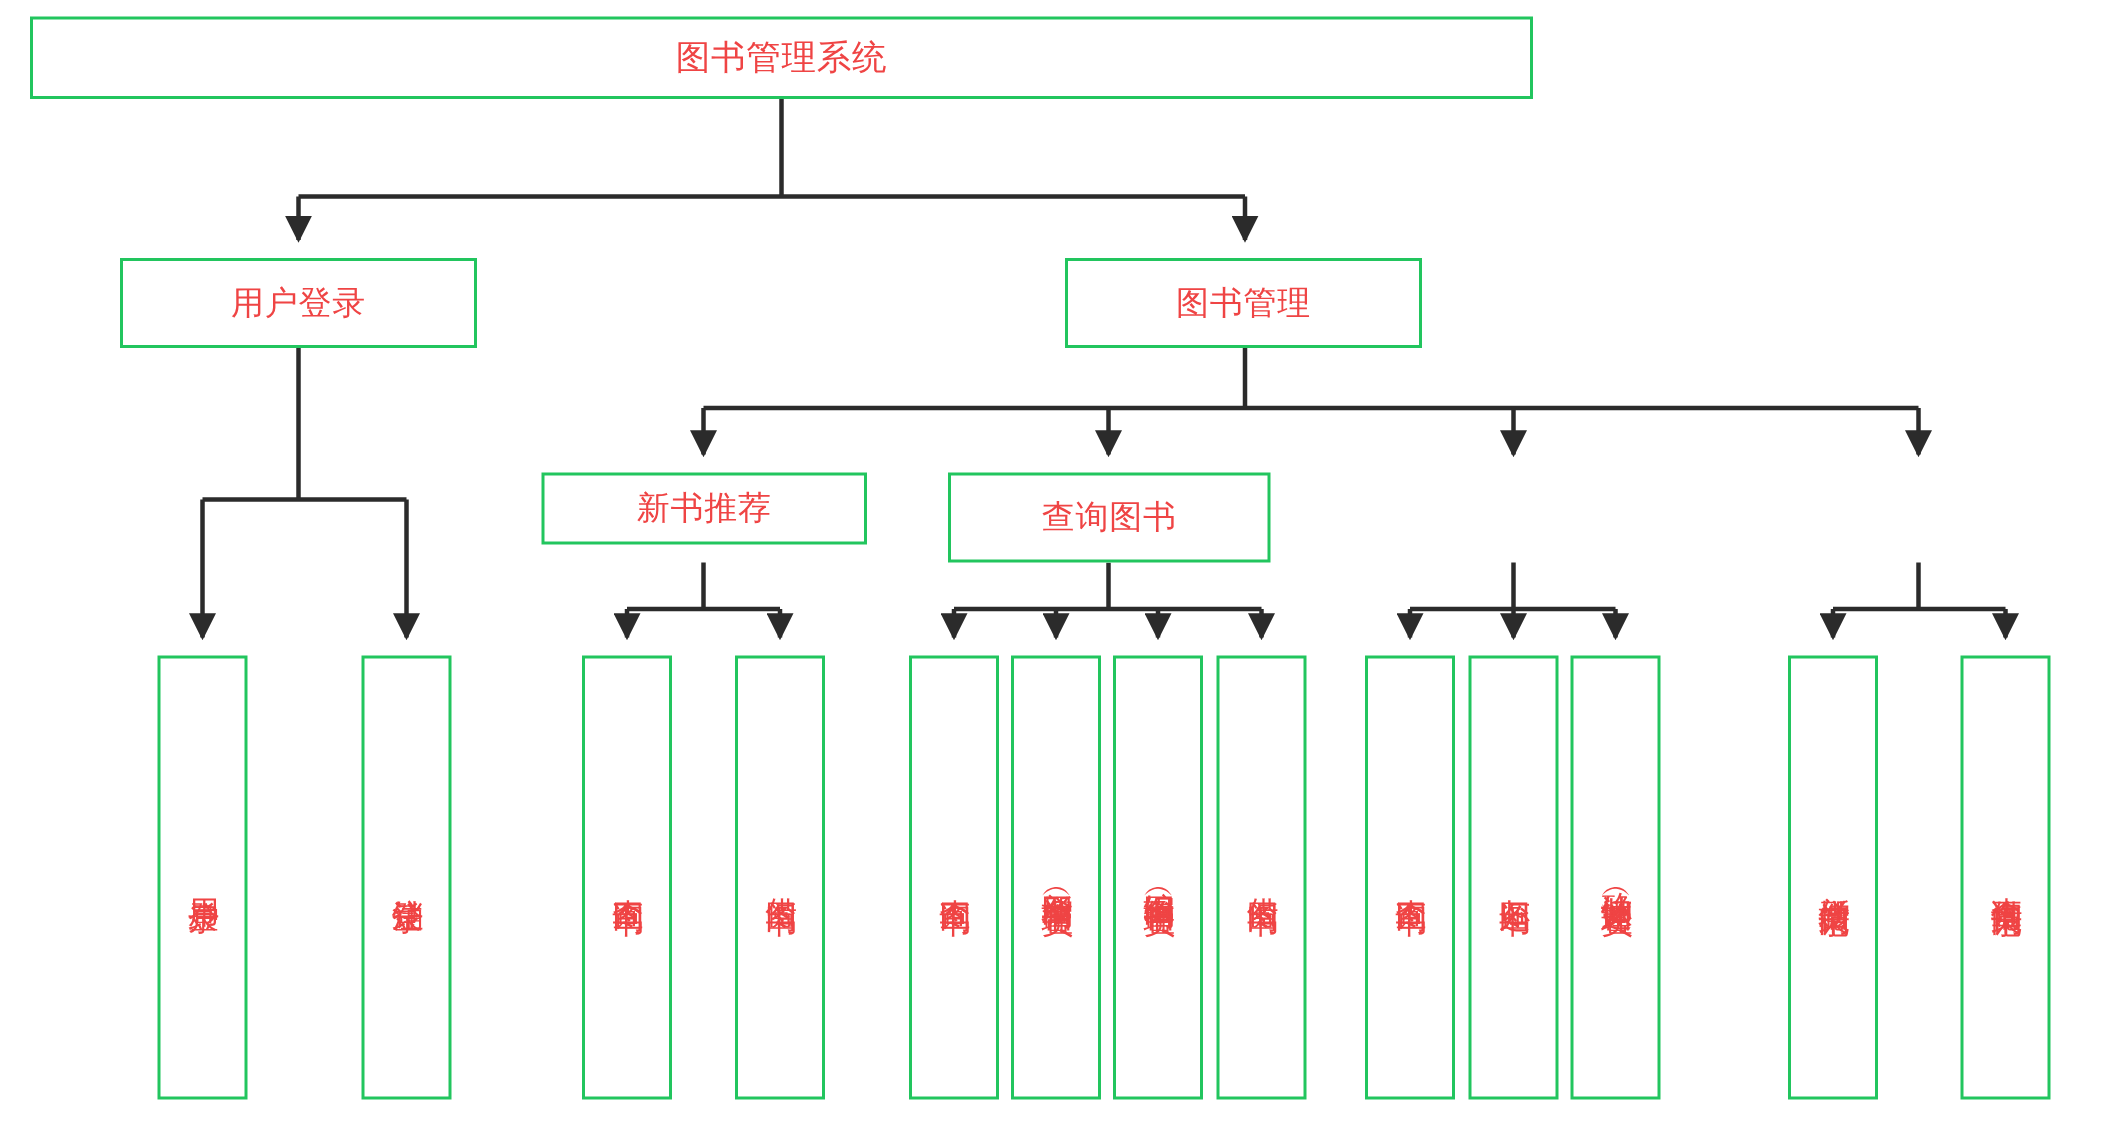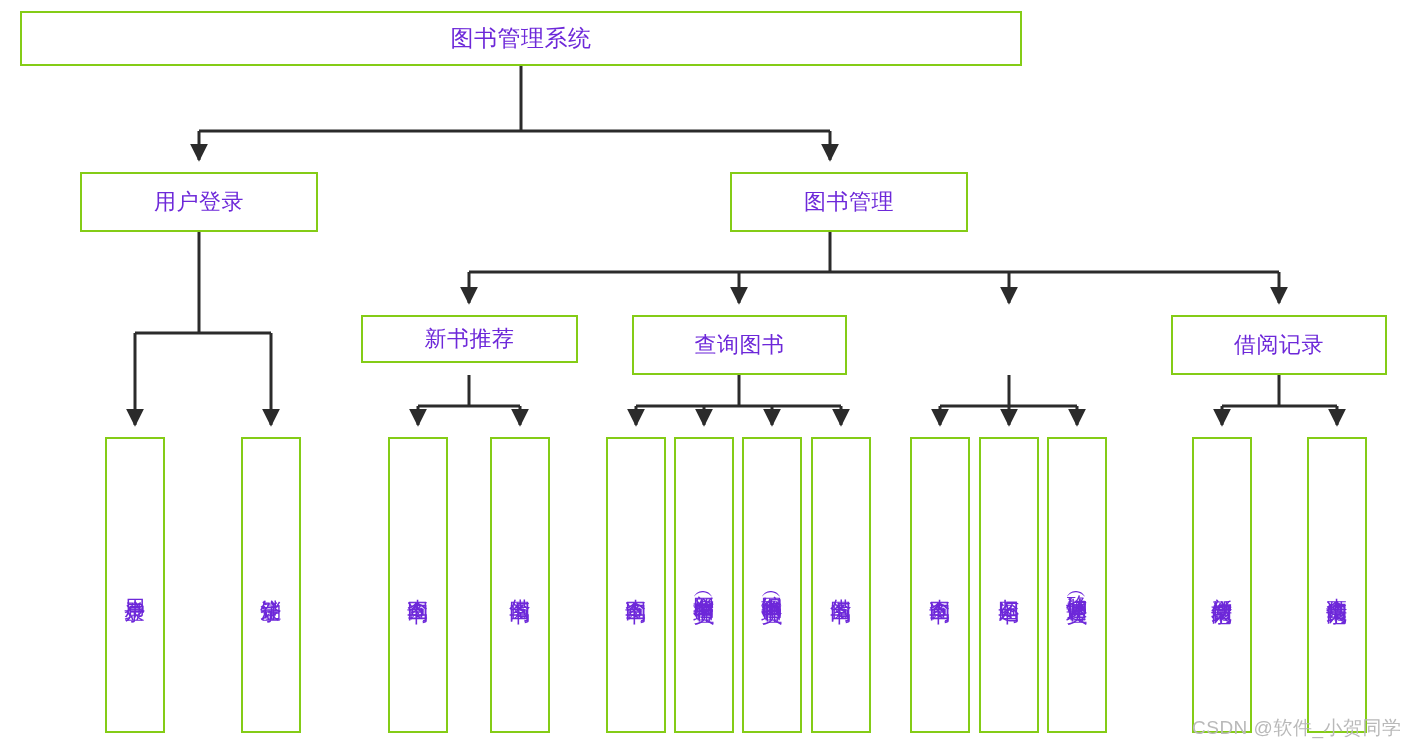--- a/index.html
+++ b/index.html
@@ -21,26 +21,26 @@
     position: absolute;
     left: 0;
     top: 0;
     width: 1405px;
     height: 747px;
     pointer-events: none;
   }
   .node {
     position: absolute;
     box-sizing: border-box;
-    border: 2px solid #84cc16;
+    border: 2px solid #22c55e;
     background: #ffffff;
     display: flex;
     align-items: center;
     justify-content: center;
-    color: #6d28d9;
+    color: #ef4444;
   }
   .node-label {
     display: block;
     text-align: center;
     line-height: 1.06;
     letter-spacing: 0.5px;
   }
   .root .node-label {
     font-size: 23px;
   }
@@ -126,36 +126,33 @@
   </svg>
 
   <div class="node root" style="left:20px; top:11px; width:1002px; height:55px;">
     <span class="node-label">图书管理系统</span>
   </div>
 
   <div class="node level2" style="left:80px; top:172px; width:238px; height:60px;">
     <span class="node-label">用户登录</span>
   </div>
 
-  <div class="node level2" style="left:710px; top:172px; width:238px; height:60px;margin-left:20px;">
+  <div class="node level2" style="left:710px; top:172px; width:238px; height:60px;">
     <span class="node-label">图书管理</span>
   </div>
 
   <div class="node level3" style="left:361px; top:315px; width:217px; height:48px;">
     <span class="node-label">新书推荐</span>
   </div>
 
   <div class="node level3" style="left:632px; top:315px; width:215px; height:60px;">
     <span class="node-label">查询图书</span>
   </div>
 
 
-  <div class="node level3" style="left:1171px; top:315px; width:216px; height:60px;">
-    <span class="node-label">借阅记录</span>
-  </div>
 
   <div class="node leaf" style="left:105px; top:437px; width:60px; height:296px;">
     <span class="node-label">用户登录</span>
   </div>
 
   <div class="node leaf" style="left:241px; top:437px; width:60px; height:296px;">
     <span class="node-label">注销登录</span>
   </div>
 
   <div class="node leaf" style="left:388px; top:437px; width:60px; height:296px;">
@@ -195,17 +192,14 @@
   </div>
 
   <div class="node leaf" style="left:1192px; top:437px; width:60px; height:296px;">
     <span class="node-label">新增借阅记录</span>
   </div>
 
   <div class="node leaf" style="left:1307px; top:437px; width:60px; height:296px;">
     <span class="node-label">查询借阅记录</span>
   </div>
 
-  <div class="watermark" style="left:1192px; top:715px;">
-    <span>CSDN @软件_小贺同学</span>
-  </div>
 
 </div>
 
 </body></html>

